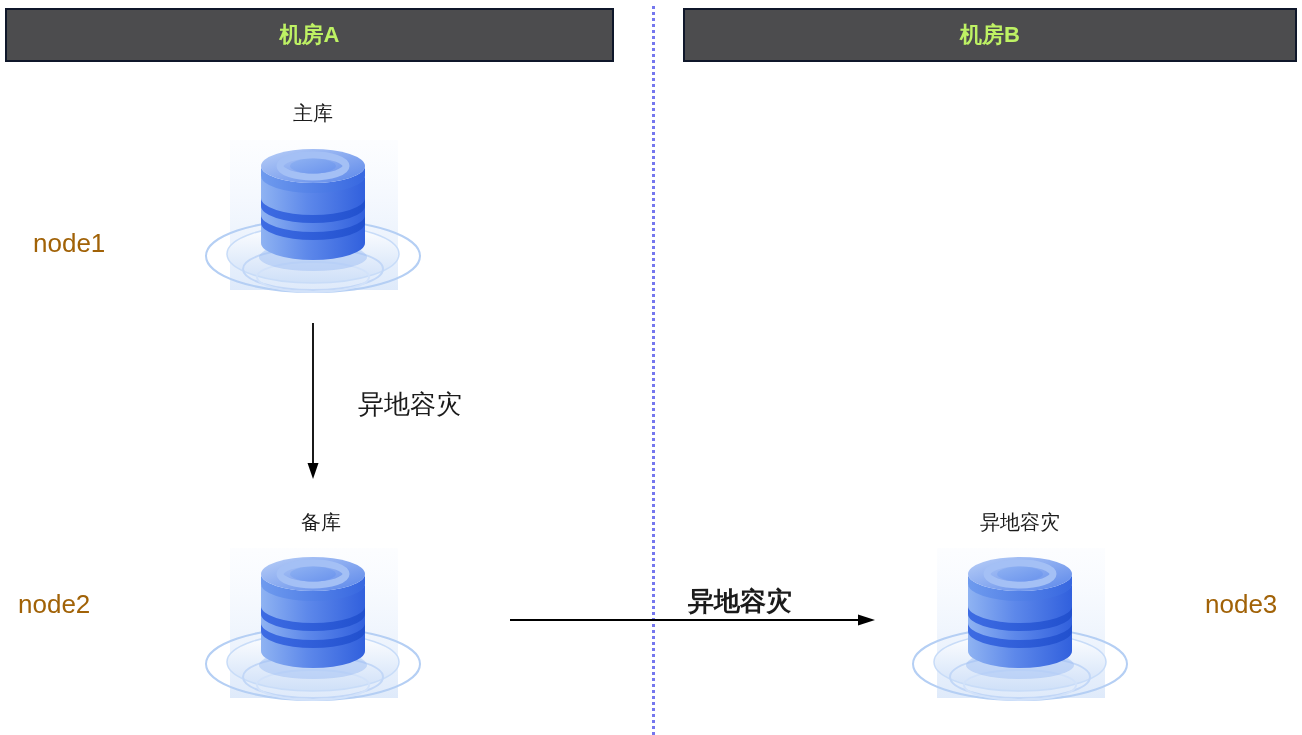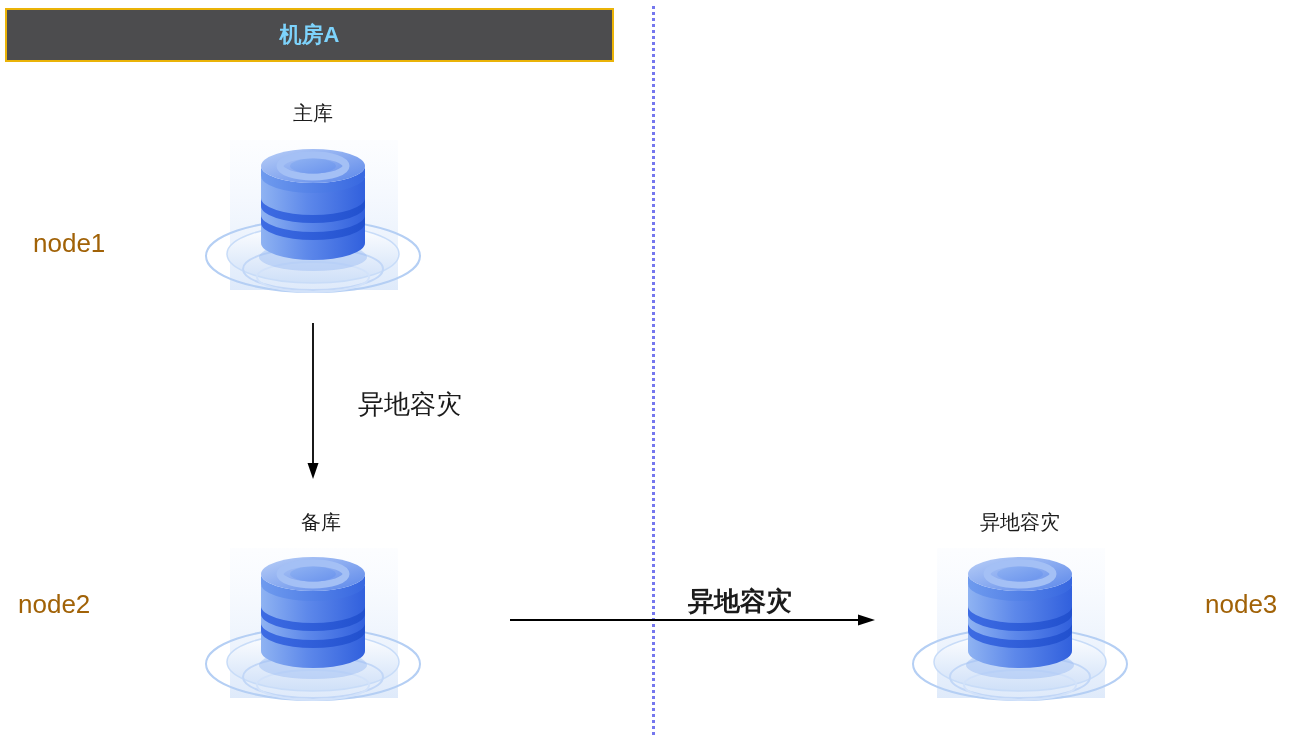--- a/index.html
+++ b/index.html
@@ -9,26 +9,26 @@
     width: 1302px;
     height: 735px;
     background: #ffffff;
     overflow: hidden;
   }
   .room-header {
     position: absolute;
     top: 8px;
     height: 54px;
     background: #4c4c4e;
-    border: 2px solid #eab308;
+    border: 2px solid #0f172a;
     box-sizing: border-box;
     display: flex;
     align-items: center;
     justify-content: center;
-    color: #7dd3fc;
+    color: #bef264;
     font-size: 22px;
     font-weight: bold;
   }
   .room-a { left: 5px;   width: 609px; }
   .room-b { left: 683px; width: 614px; }
   .divider {
     position: absolute;
     left: 652px;
     top: 6px;
     height: 729px;
@@ -108,20 +108,23 @@
       <ellipse cx="115" cy="28" rx="23" ry="7.5" fill="url(#gRingIn)"></ellipse>
     </symbol>
   </defs>
 </svg>
 
 <div class="stage">
 
   <div class="room-header room-a">
     <span>机房A</span>
   </div>
+  <div class="room-header room-b">
+    <span>机房B</span>
+  </div>
 
   <div class="divider"></div>
 
   <div class="role-label" style="left:253px; top:100px; width:120px;">主库</div>
   <svg class="db-icon" style="left:198px; top:138px;" viewBox="0 0 230 168">
     <use href="#dbicon"></use>
   </svg>
   <div class="node-label" style="left:33px; top:228px;">node1</div>
 
   <svg class="arrow-svg" style="left:303px; top:322px;" width="20" height="158">

